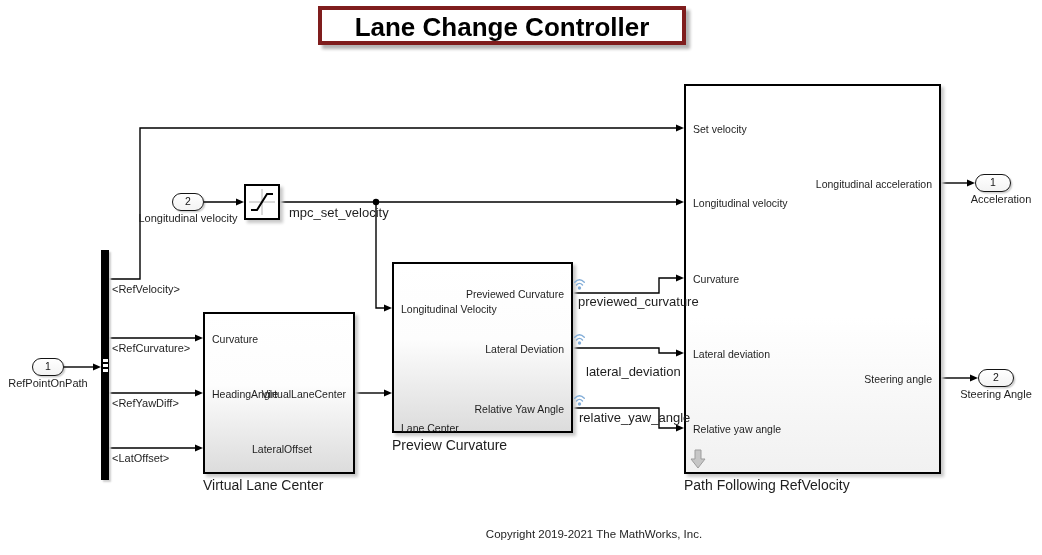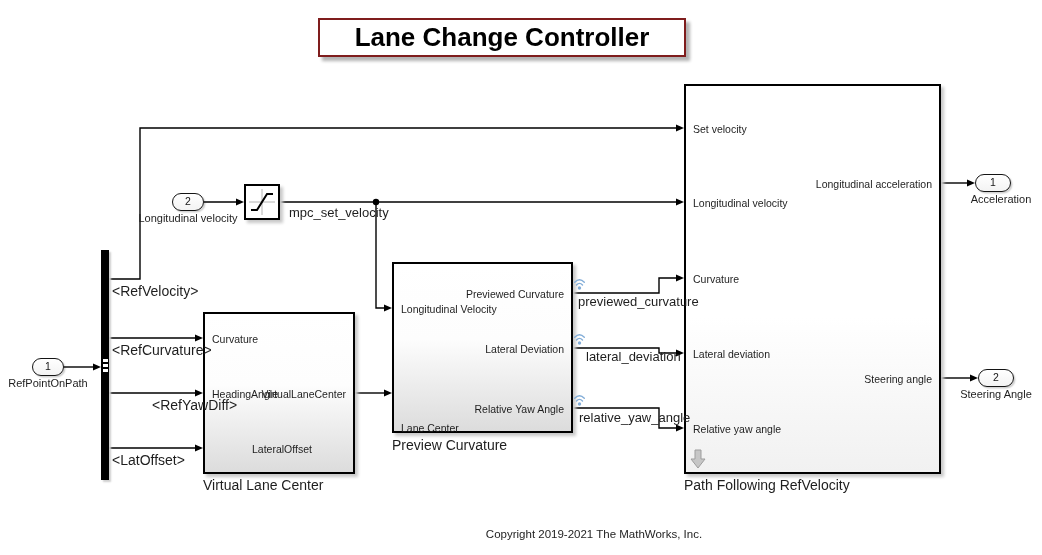--- a/index.html
+++ b/index.html
@@ -7,22 +7,22 @@
   #canvas {
     position:relative; width:1042px; height:555px; background:#ffffff;
     font-family:"Liberation Sans", sans-serif; color:#141414; overflow:hidden;
   }
   #wires { position:absolute; left:0; top:0; z-index:1; }
   .blk { position:absolute; z-index:2; }
   .txt { position:absolute; z-index:3; white-space:nowrap; }
 
   
   .title-box {
-    left:318px; top:18px; width:368px; height:39px;
-    background:#ffffff; border:2px solid #7f1d1d;
+    left:318px; top:6px; width:368px; height:39px;
+    background:#ffffff; border:4px solid #7f1d1d;
     box-shadow:4px 4px 3px #b4b4b4;
     text-align:center; line-height:35px;
     font-size:26px; font-weight:bold; color:#000;
   }
 
   
   .subsys {
     border:2px solid #000;
     background:linear-gradient(180deg,#ffffff 0%,#fdfdfd 45%,#dcdcdc 100%);
     box-shadow:3px 3px 3px #c9c9c9;
@@ -49,21 +49,21 @@
   }
 
   
   .busbar {
     left:101px; top:250px; width:8px; height:230px;
     background:#000; box-shadow:2px 2px 2px #cfcfcf;
   }
   .busbar .dash { position:absolute; left:1.5px; width:5px; height:2.5px; background:#fff; }
 
   .siglabel { font-size:13px; color:#1e1e1e; }
-  .buslabel { font-size:14px; color:#1e1e1e; }
+  .buslabel { font-size:11px; color:#1e1e1e; }
   .small-note { font-size:11px; color:#1e1e1e; }
   .copyright { font-size:11.5px; color:#1e1e1e; text-align:center; }
 
   .wifi { position:absolute; z-index:3; }
   .drill { position:absolute; left:4px; bottom:3px; }
 </style>
 </head>
 <body>
 
 <div id="canvas">
@@ -125,21 +125,21 @@
   </div>
   <div class="txt siglabel" style="left:289px;top:205px;">mpc_set_velocity</div>
 
   <div class="blk busbar">
     <div class="dash" style="top:109px;"></div>
     <div class="dash" style="top:114px;"></div>
     <div class="dash" style="top:119px;"></div>
   </div>
   <div class="txt buslabel" style="left:112px;top:283px;">&lt;RefVelocity&gt;</div>
   <div class="txt buslabel" style="left:112px;top:342px;">&lt;RefCurvature&gt;</div>
-  <div class="txt buslabel" style="left:112px;top:397px;margin-left:40px;">&lt;RefYawDiff&gt;</div>
+  <div class="txt buslabel" style="left:112px;top:397px;">&lt;RefYawDiff&gt;</div>
   <div class="txt buslabel" style="left:112px;top:452px;">&lt;LatOffset&gt;</div>
 
   <div class="blk subsys" style="left:203px;top:312px;width:152px;height:162px;">
     <div class="portlabel p-in" style="top:19px;">Curvature</div>
     <div class="portlabel p-in" style="top:74px;">HeadingAngle</div>
     <div class="portlabel p-in" style="top:129px;padding-left:40px;">LateralOffset</div>
     <div class="portlabel p-out" style="top:74px;">VirtualLaneCenter</div>
   </div>
   <div class="txt caption" style="left:203px;top:477px;width:152px;">Virtual Lane Center</div>
 
@@ -157,21 +157,21 @@
     <path d="M2.5,9 Q5.5,5.8 8.5,9" stroke="#84aed8" stroke-width="1.4" fill="none" stroke-linecap="round"></path>
     <path d="M0.7,6.2 Q5.5,1.2 10.3,6.2" stroke="#84aed8" stroke-width="1.4" fill="none" stroke-linecap="round"></path>
   </svg>
   <div class="txt siglabel" style="left:578px;top:294px;">previewed_curvature</div>
 
   <svg class="wifi" style="left:574px;top:331px;" width="15" height="15" viewBox="0 0 15 15">
     <circle cx="5.5" cy="12" r="1.7" fill="#84aed8"></circle>
     <path d="M2.5,9 Q5.5,5.8 8.5,9" stroke="#84aed8" stroke-width="1.4" fill="none" stroke-linecap="round"></path>
     <path d="M0.7,6.2 Q5.5,1.2 10.3,6.2" stroke="#84aed8" stroke-width="1.4" fill="none" stroke-linecap="round"></path>
   </svg>
-  <div class="txt siglabel" style="left:586px;top:349px;">lateral_deviation</div>
+  <div class="txt siglabel" style="left:586px;top:364px;">lateral_deviation</div>
 
   <svg class="wifi" style="left:574px;top:392px;" width="15" height="15" viewBox="0 0 15 15">
     <circle cx="5.5" cy="12" r="1.7" fill="#84aed8"></circle>
     <path d="M2.5,9 Q5.5,5.8 8.5,9" stroke="#84aed8" stroke-width="1.4" fill="none" stroke-linecap="round"></path>
     <path d="M0.7,6.2 Q5.5,1.2 10.3,6.2" stroke="#84aed8" stroke-width="1.4" fill="none" stroke-linecap="round"></path>
   </svg>
   <div class="txt siglabel" style="left:579px;top:410px;">relative_yaw_angle</div>
 
   <div class="blk subsys light" style="left:684px;top:84px;width:257px;height:390px;">
     <div class="portlabel p-in" style="top:37px;">Set velocity</div>

